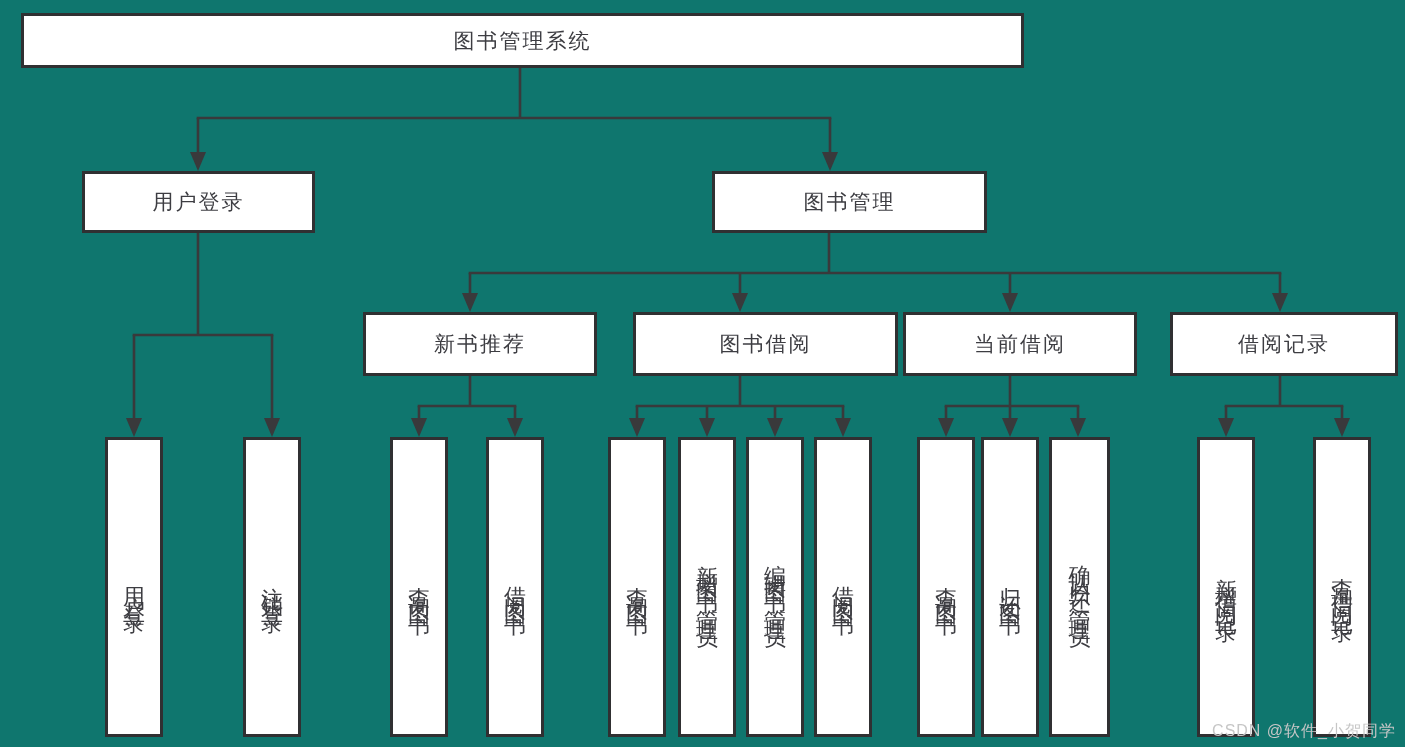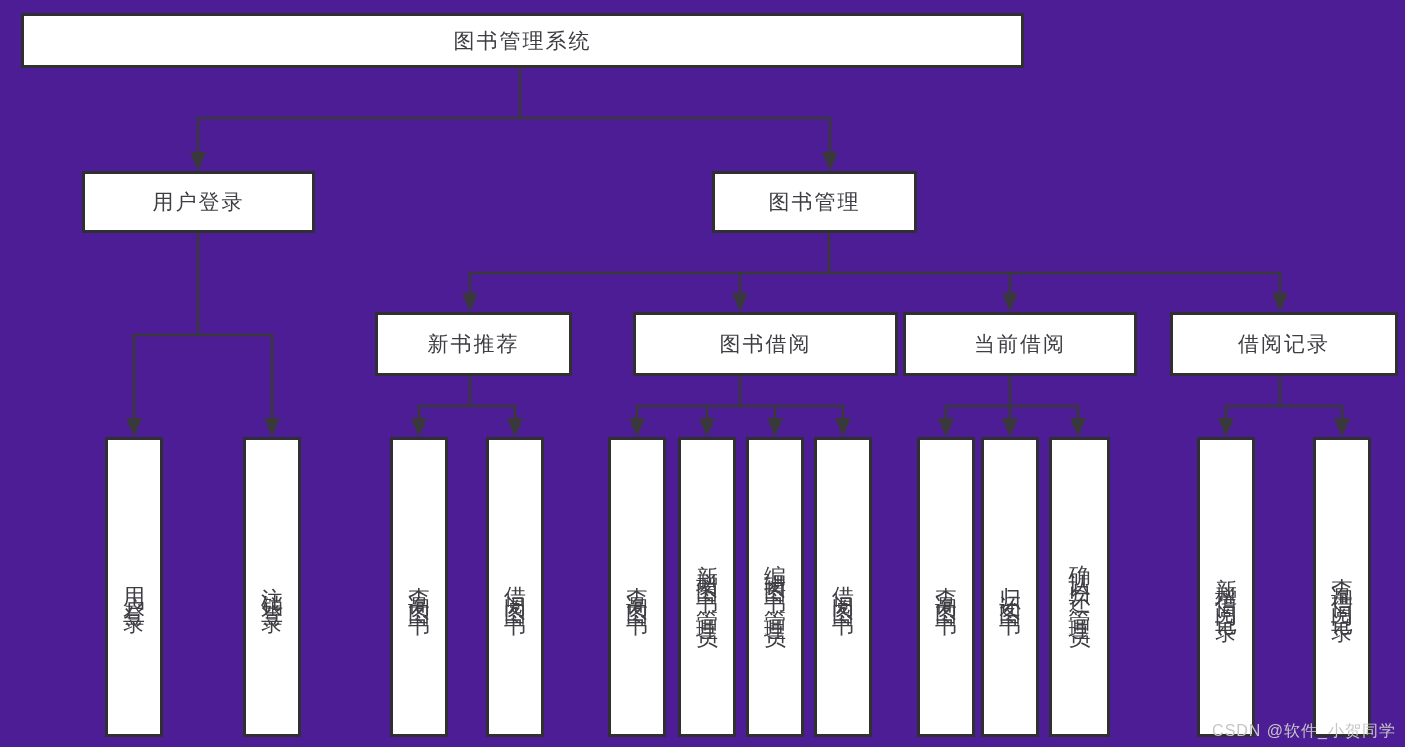--- a/index.html
+++ b/index.html
@@ -5,21 +5,21 @@
   html, body {
     margin: 0;
     padding: 0;
     background: #ffffff;
     font-family: "Liberation Sans", "DejaVu Sans", sans-serif;
   }
   #canvas {
     position: relative;
     width: 1405px;
     height: 747px;
-    background: #4c1d95;
+    background: #0f766e;
     overflow: hidden;
   }
   #wires {
     position: absolute;
     left: 0; top: 0;
     width: 1405px;
     height: 747px;
   }
   .box {
     position: absolute;
@@ -134,25 +134,25 @@
     </g>
   </svg>
 
   <div class="box root-box">
     <span class="h-label">图书管理系统</span>
   </div>
 
   <div class="box lvl2" style="left:82px;width:233px;">
     <span class="h-label">用户登录</span>
   </div>
-  <div class="box lvl2" style="left:712px;width:205px;">
+  <div class="box lvl2" style="left:712px;width:275px;">
     <span class="h-label">图书管理</span>
   </div>
 
-  <div class="box lvl3" style="left:363px;width:197px;margin-left:12px;">
+  <div class="box lvl3" style="left:363px;width:234px;">
     <span class="h-label">新书推荐</span>
   </div>
   <div class="box lvl3" style="left:633px;width:265px;">
     <span class="h-label">图书借阅</span>
   </div>
   <div class="box lvl3" style="left:903px;width:234px;">
     <span class="h-label">当前借阅</span>
   </div>
   <div class="box lvl3" style="left:1170px;width:228px;">
     <span class="h-label">借阅记录</span>

